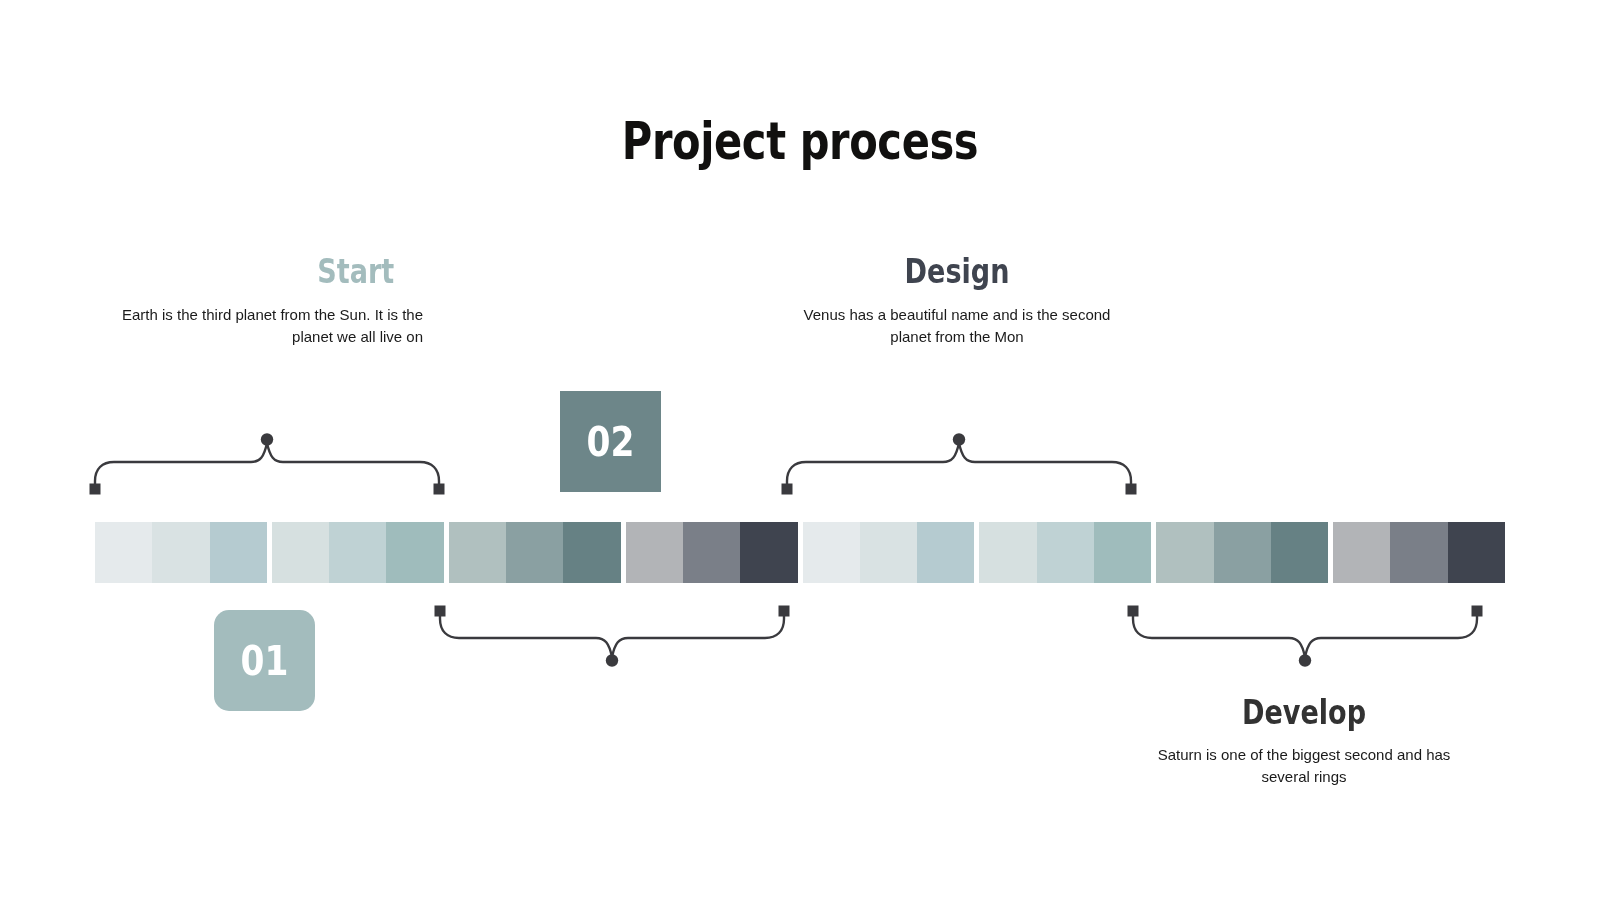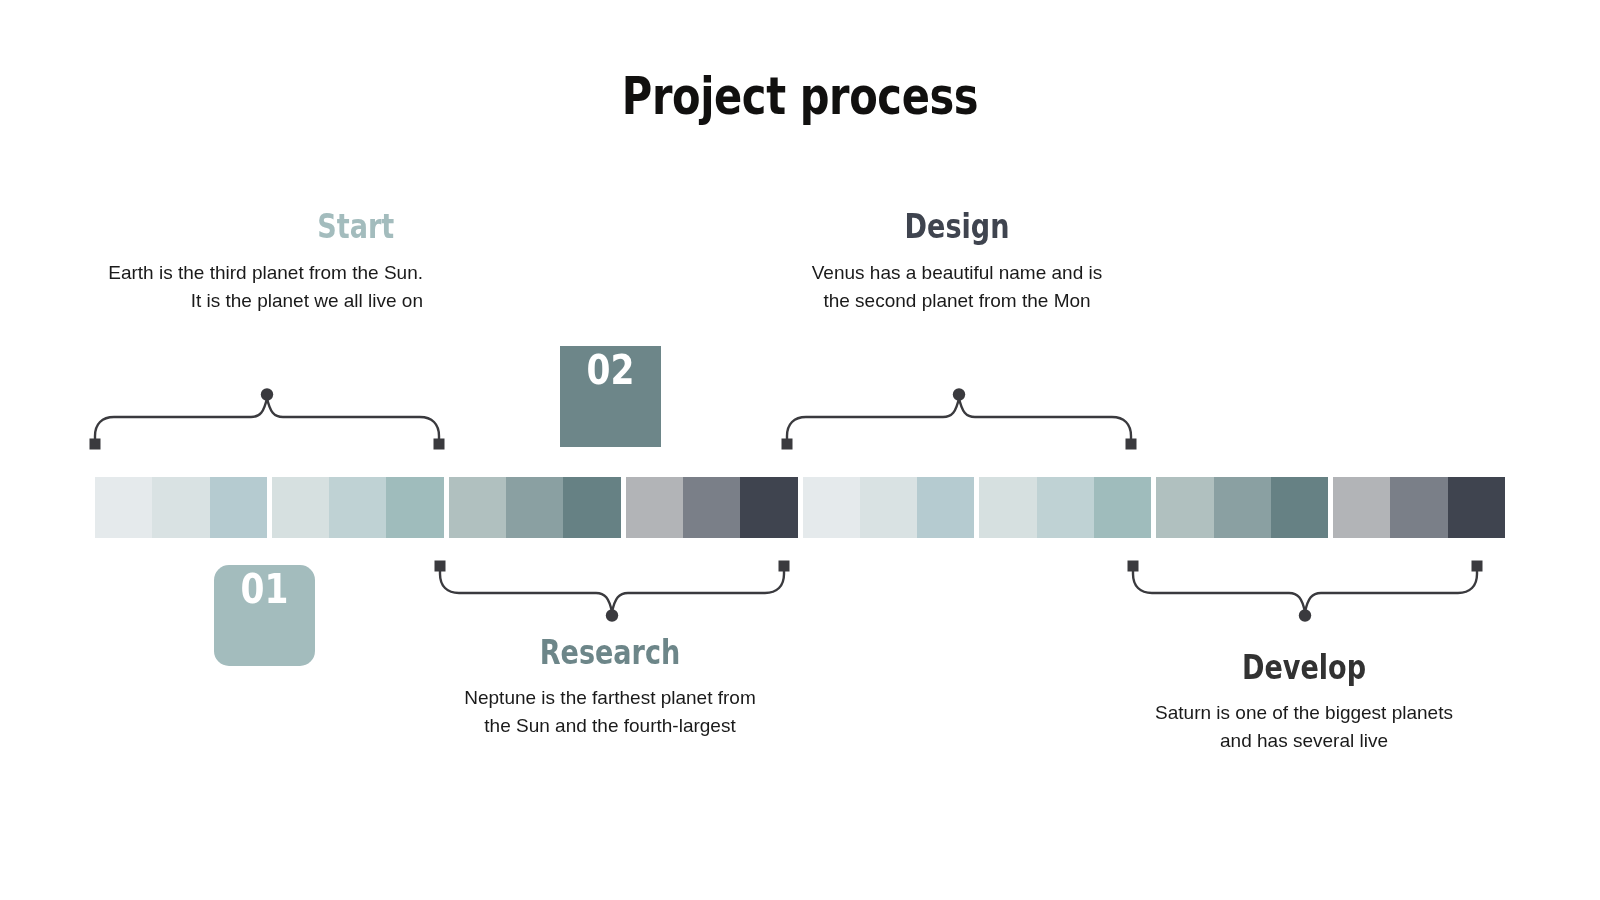--- a/index.html
+++ b/index.html
@@ -13,20 +13,21 @@
     position: relative;
     overflow: hidden;
     font-family: "Liberation Sans", sans-serif;
     -webkit-font-smoothing: antialiased;
   }
 
   #slide {
     position: absolute;
     inset: 0;
     background: #ffffff;
+    margin-top: 45px;
   }
 
   
   #title {
     position: absolute;
     top: 66px;
     left: 0;
     width: 1600px;
     text-align: center;
     font-family: "DejaVu Sans", sans-serif;
@@ -57,21 +58,21 @@
     flex: 1 1 0;
     height: 100%;
   }
 
   
   .num-box {
     position: absolute;
     width: 101px;
     height: 101px;
     display: flex;
-    align-items: flex-start;
+    align-items: center;
     justify-content: center;
   }
   .num-box span {
     font-family: "DejaVu Sans", sans-serif;
     font-size: 41px;
     font-weight: bold;
     color: #ffffff;
     transform: scaleX(0.84);
     transform-origin: center center;
     letter-spacing: 0px;
@@ -87,21 +88,21 @@
     font-family: "DejaVu Sans", sans-serif;
     font-size: 33px;
     font-weight: bold;
     line-height: 1.05;
     transform: scaleX(0.82);
     transform-origin: center center;
     white-space: nowrap;
   }
   .step-body {
     font-family: "Liberation Sans", sans-serif;
-    font-size: 19px;
+    font-size: 15px;
     line-height: 1.50;
     color: #1a1a1a;
     margin-top: 14px;
   }
   .step-text.below .step-body { margin-top: 13px; }
 
   
   .brace {
     position: absolute;
     overflow: visible;
@@ -194,28 +195,24 @@
   </div>
   <div class="num-box" style="left: 560px; top: 346px; background: rgb(109, 134, 137);">
     <span>02</span>
   </div>
 
   <div class="step-text above" style="left:103px; top:210px;text-align:right;">
     <div class="step-heading" style="color: rgb(163, 188, 189);">Start</div>
     <div class="step-body">Earth is the third planet from the Sun. It is the planet we all live on</div>
   </div>
 
-  <div class="step-text below" style="left:450px; top:636px;">
-    <div class="step-heading" style="color: rgb(109, 134, 137);">Research</div>
-    <div class="step-body">Neptune is the farthest planet from the Sun and the fourth-largest</div>
-  </div>
 
   <div class="step-text above" style="left:797px; top:210px;">
     <div class="step-heading" style="color: rgb(63, 68, 79);">Design</div>
     <div class="step-body">Venus has a beautiful name and is the second planet from the Mon</div>
   </div>
 
   <div class="step-text below" style="left:1144px; top:651px;">
     <div class="step-heading" style="color: rgb(50, 50, 50);">Develop</div>
-    <div class="step-body">Saturn is one of the biggest planets and has several live</div>
+    <div class="step-body">Saturn is one of the biggest second and has several rings</div>
   </div>
 
 </div>
 
 </body></html>

